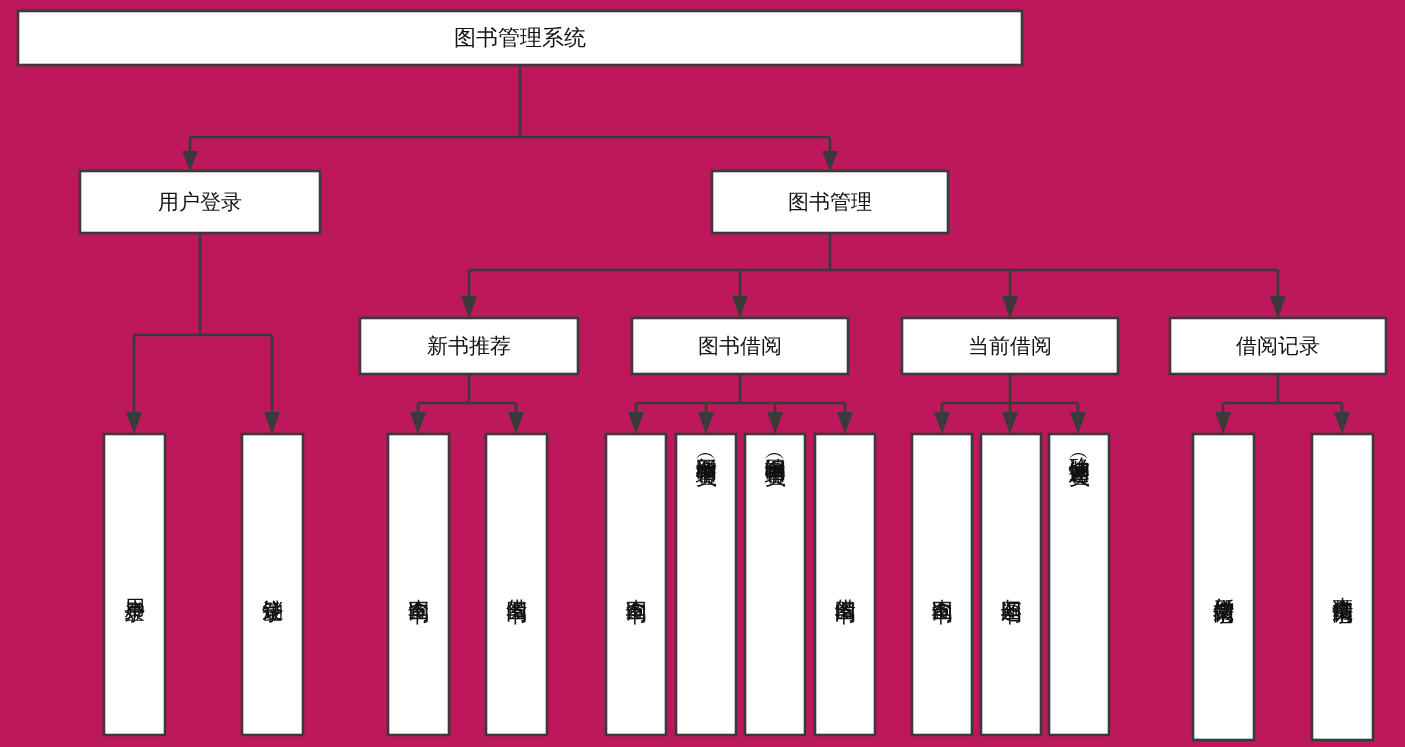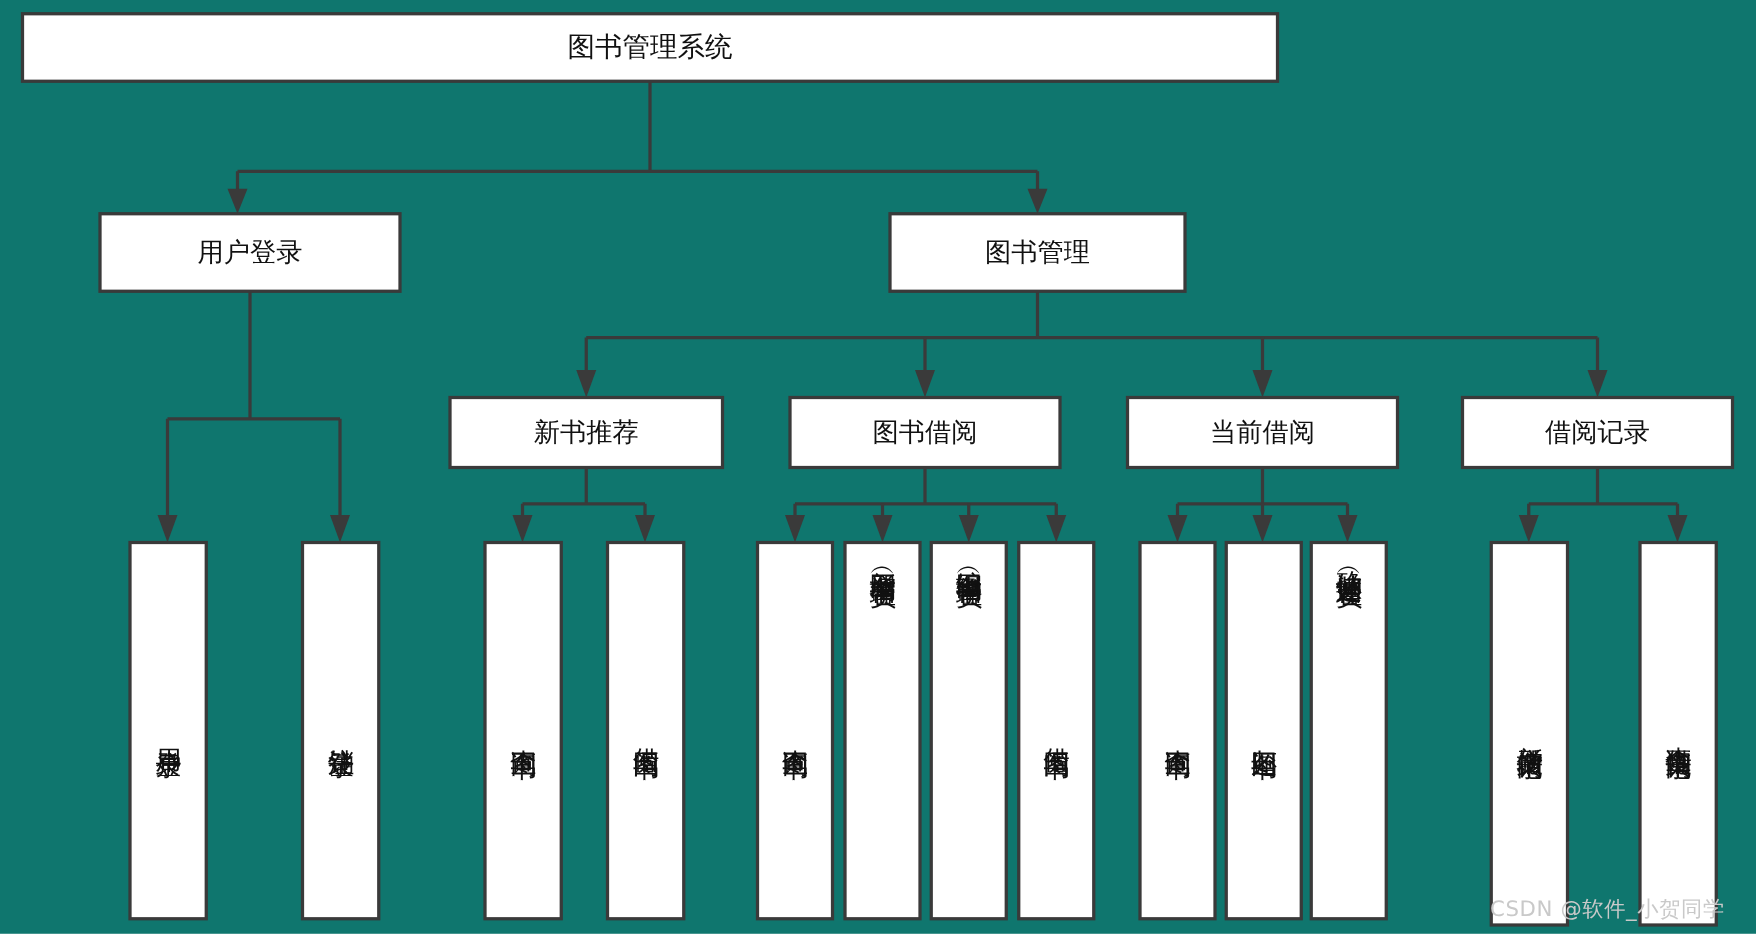--- a/index.html
+++ b/index.html
@@ -11,21 +11,21 @@
   body {
     width: 1405px;
     height: 747px;
     overflow: hidden;
     font-family: "DejaVu Sans", "Liberation Sans", sans-serif;
   }
   #diagram-root {
     position: relative;
     width: 1405px;
     height: 747px;
-    background: #0f766e;
+    background: #be185d;
   }
   svg#tree-svg {
     position: absolute;
     left: 0;
     top: 0;
     width: 1405px;
     height: 747px;
     display: block;
   }
   .node-rect {
@@ -229,15 +229,14 @@
     <span class="vlabel-text">确认归还（管理员）</span>
   </div>
 
   <div class="vlabel-wrap" style="left:1193px; top:434px; width:61px; height:301px;">
     <span class="vlabel-text">新增借阅记录</span>
   </div>
   <div class="vlabel-wrap" style="left:1312px; top:434px; width:61px; height:301px;">
     <span class="vlabel-text">查询借阅记录</span>
   </div>
 
-  <div class="watermark" style="left:1192px; top:716px;">CSDN @软件_小贺同学</div>
 
 </div>
 
 </body></html>

